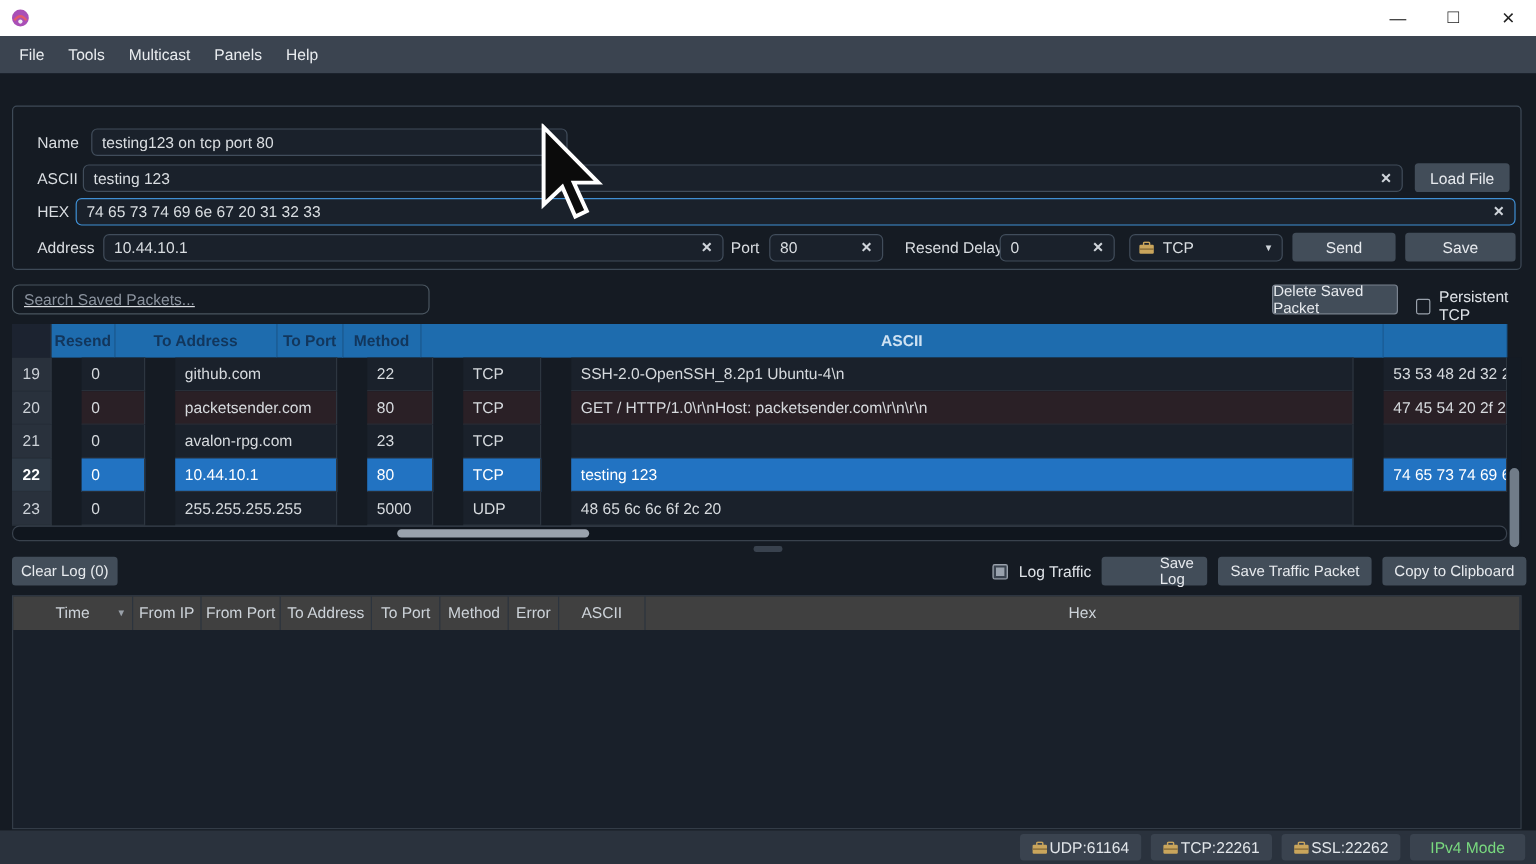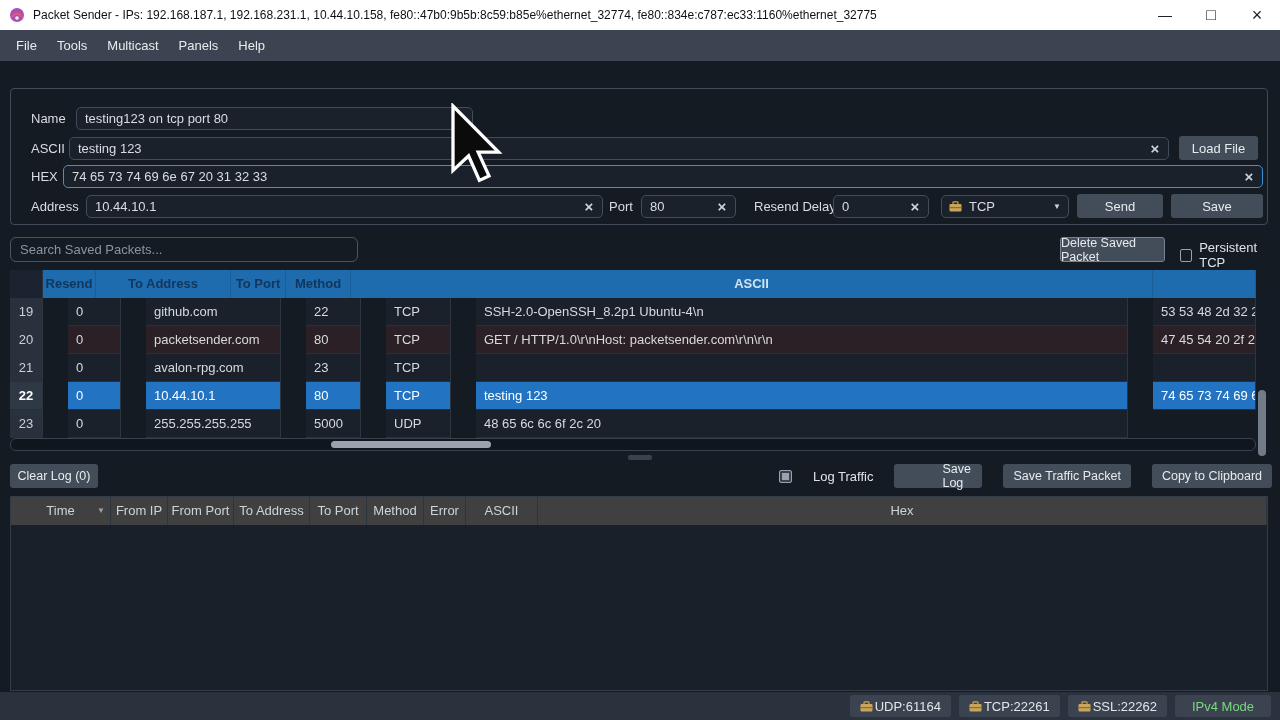--- a/index.html
+++ b/index.html
@@ -22,21 +22,21 @@
   .flabel { position:absolute; color:#d9dde1; font-size:13px; line-height:23px; }
   .inp { position:absolute; height:23px; background:#1a212b; border:1px solid #414d5b; border-radius:5px; color:#d9dde1; font-size:13px; line-height:21px; padding:0 8px; white-space:nowrap; overflow:hidden; }
   .inp.focused { border:1px solid var(--focus-border); }
   .clear-x { position:absolute; color:#cfd4da; font-size:15px; font-weight:bold; line-height:23px; width:16px; text-align:center; cursor:default; }
   .btn { position:absolute; background:#424d59; color:#e7eaee; border-radius:3px; font-size:13px; display:flex; align-items:center; justify-content:center; }
 
   .dropdown { position:absolute; height:23px; background:#1a212b; border:1px solid #414d5b; border-radius:5px; display:flex; align-items:center; padding:0 7px; color:#d9dde1; font-size:13px; gap:7px; }
   .dd-arrow { position:absolute; right:7px; font-size:8px; color:#cfd4da; }
 
   
-  .search { position:absolute; left:10px; top:237px; width:348px; height:25px; background:transparent; border:1px solid #49555f; border-radius:6px; color:#d9dde1; font-size:13px; padding:0 9px; }
+  .search { position:absolute; left:10px; top:237px; width:348px; height:25px; background:transparent; border:1px solid #49555f; border-radius:6px; color:#d9dde1; font-size:13px; padding:0 9px;text-decoration:underline; }
   .search::placeholder { color:#8b939e; }
   .checkbox { width:13px; height:13px; border:1px solid #9aa2ac; border-radius:2px; background:transparent; display:inline-block; }
   .checkbox.checked { background:#39424e; box-shadow:inset 0 0 0 2px #39424e, inset 0 0 0 7px #99a2ad; }
   .cb-label { color:#dfe3e8; font-size:13px; }
 
   
   .stable { position:absolute; left:10px; top:270px; width:1258px; height:180px; }
   .sgrid { display:grid; grid-template-columns:33px 53px 135px 55px 65px 1fr 103px; width:1246px; }
   .shead { height:28px; }
   .shead .cell { background:var(--header-blue); color:#12365c; font-weight:bold; font-size:13px; line-height:28px; text-align:center; border-right:1px solid #1a5e98; overflow:hidden; white-space:nowrap; }
@@ -50,21 +50,21 @@
   .srow.selected .cell { background:var(--selected-blue); color:#ffffff; }
   .srow.selected .numcell { background:#2e3945; color:#fff; font-weight:bold; }
   .vscroll { position:absolute; right:0; top:28px; width:12px; height:152px; background:#141b24; }
   .vthumb { position:absolute; left:2px; top:92px; width:8px; height:66px; background:#717c88; border-radius:4px; }
   .hscroll { position:absolute; left:0; top:168px; width:1246px; height:13px; background:#10161e; border:1px solid #39424d; border-radius:6px; }
   .hthumb { position:absolute; left:320px; top:2px; width:160px; height:7px; background:#9aa3ad; border-radius:4px; }
 
   .splitter-handle { position:absolute; left:628px; top:455px; width:24px; height:5px; background:#39424e; border-radius:2px; }
 
   
-  .log-controls-right { position:absolute; right:8px; top:464px; height:24px; display:flex; align-items:center; gap:21px; }
+  .log-controls-right { position:absolute; right:8px; top:464px; height:24px; display:flex; align-items:center; gap:9px; }
   .sbtn { position:static; height:24px; padding:0 10px; background:#424d59; color:#e7eaee; border-radius:3px; font-size:12.5px; display:flex; align-items:center; }
   .ltable { position:absolute; left:10px; top:496px; width:1258px; height:195px; border:1px solid #333c47; background:#19202a; }
   .lhead { display:grid; grid-template-columns:100px 57px 66px 76px 57px 57px 42px 72px 1fr; height:28px; background:#404040; }
   .lhead .cell { position:relative; color:#cdd3d9; font-size:13px; line-height:28px; text-align:center; border-right:1px solid #2c343e; overflow:hidden; white-space:nowrap; }
   .sort-arrow { position:absolute; right:5px; top:0; font-size:8px; color:#9aa1a9; }
 
   
   .statusbar { position:absolute; left:0; top:692px; width:1280px; height:28px; background:#2a323d; display:flex; align-items:center; justify-content:flex-end; gap:8px; padding-right:9px; }
   .status-btn { height:22px; background:#3a434f; border-radius:3px; display:flex; align-items:center; gap:2px; padding:0 10px; color:#e2e6ea; font-size:13px; }
   .status-btn.mode { color:var(--ipv4-green); }
@@ -75,21 +75,20 @@
 <body>
 
 <div class="screen">
 
   <div class="titlebar">
     <svg class="app-icon" viewBox="0 0 16 16">
       <circle cx="8" cy="8" r="7" fill="#a94fb6"></circle>
       <path d="M3 10 Q8 3 13 10" stroke="#e35a6b" stroke-width="2" fill="none"></path>
       <circle cx="8" cy="11" r="1.8" fill="#f0eef2"></circle>
     </svg>
-    <span>Packet Sender - IPs: 192.168.187.1, 192.168.231.1, 10.44.10.158, fe80::47b0:9b5b:8c59:b85e%ethernet_32774, fe80::834e:c787:ec33:1160%ethernet_32775</span>
     <div class="win-controls">
       <div class="win-btn">—</div>
       <div class="win-btn" style="font-size:16px;">□</div>
       <div class="win-btn" style="font-size:18px;">×</div>
     </div>
   </div>
 
   <div class="menubar">
     <div class="menu-item">File</div>
     <div class="menu-item">Tools</div>

